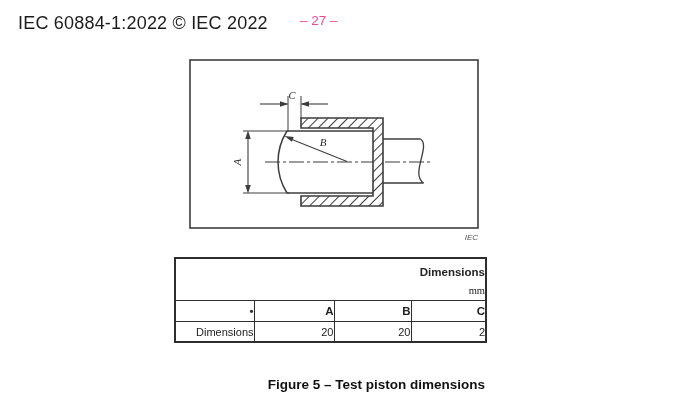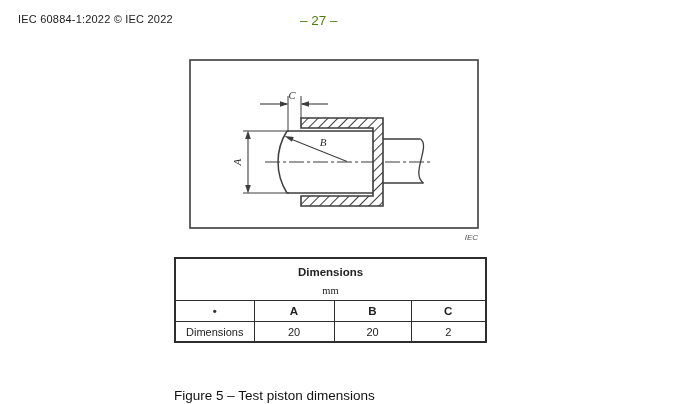--- a/index.html
+++ b/index.html
@@ -6,46 +6,46 @@
   body{
     width:680px;height:404px;
     background:#ffffff;
     font-family:"Liberation Sans", sans-serif;
     color:#222;
     position:relative;
     overflow:hidden;
   }
   .hdr-left{
     position:absolute;left:18px;top:13px;
-    font-size:11px;letter-spacing:.2px;color:#1c1c1c;
+    font-size:18px;letter-spacing:.2px;color:#1c1c1c;
   }
   .hdr-page{
     position:absolute;left:300px;top:13px;
-    font-size:13.5px;color:#4d7c0f;
+    font-size:13.5px;color:#ec4899;
   }
   .fig-svg{position:absolute;left:0;top:0;}
   .dim-table{
     position:absolute;left:174px;top:257px;
     width:311px;border-collapse:collapse;table-layout:fixed;
     font-size:11px;color:#222;
   }
   .dim-table td{
-    border:1px solid #2e2e2e;text-align:center;vertical-align:middle;
+    border:1px solid #2e2e2e;text-align:right;vertical-align:middle;
     padding:0;
   }
   .dim-table{border:2px solid #2e2e2e;}
   .title-cell{height:41px;}
   .tbl-title{font-weight:bold;font-size:11.5px;margin-top:3px;}
   .tbl-unit{font-size:10.5px;margin-top:7px;font-family:Liberation Serif, serif;}
   .colhead-row td{height:20px;font-weight:bold;font-size:11.5px;}
   .corner-mark{font-size:7px;font-weight:normal;color:#333;}
   .body-row td{height:19px;font-size:11px;}
   .caption{
     position:absolute;left:174px;top:377px;width:311px;
-    text-align:left;font-weight:normal;font-size:13.5px;color:#111;margin-top:11px;
+    text-align:right;font-weight:bold;font-size:13.5px;color:#111;
   }
 </style>
 </head>
 <body>
 
 <div class="hdr-left">IEC 60884-1:2022 © IEC 2022</div>
 <div class="hdr-page">– 27 –</div>
 
 <svg class="fig-svg" width="680" height="250" viewBox="0 0 680 250">
   <defs>

